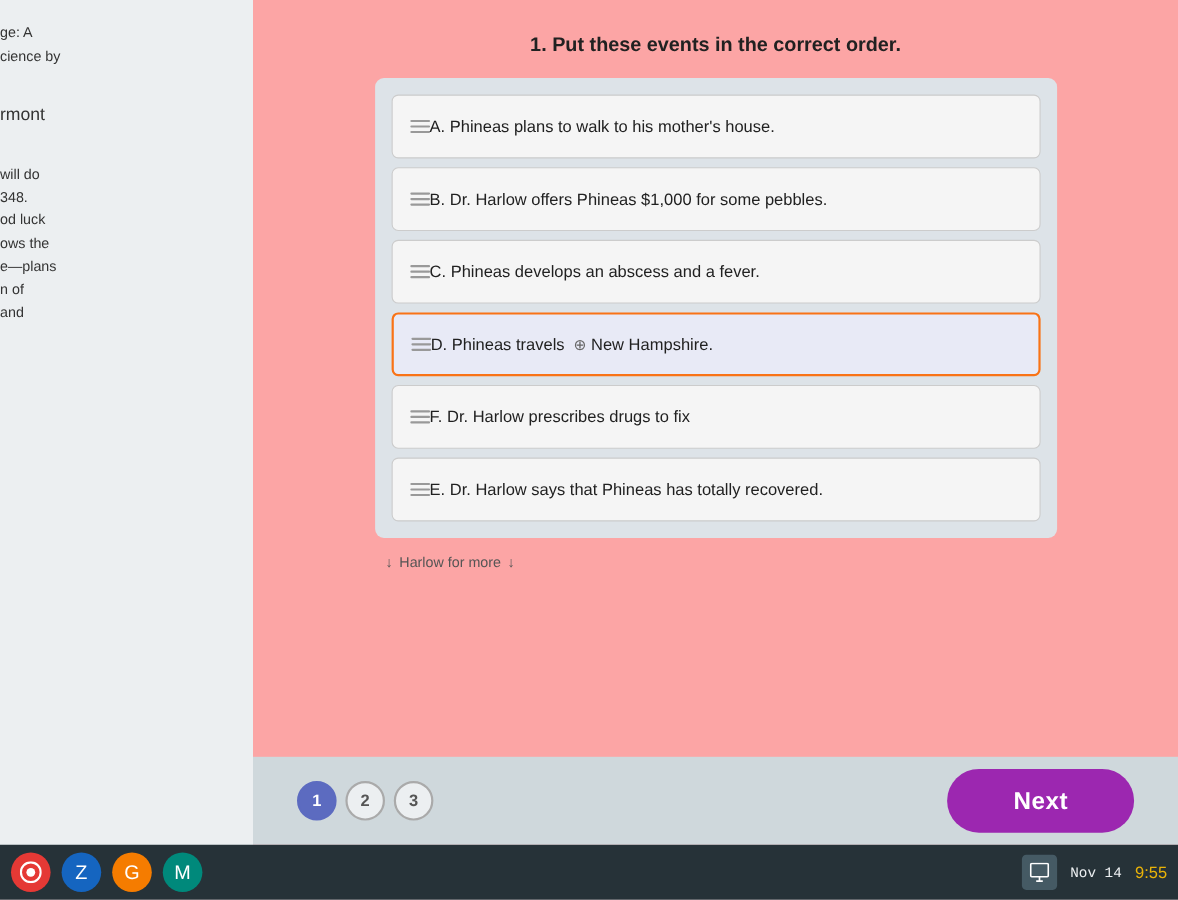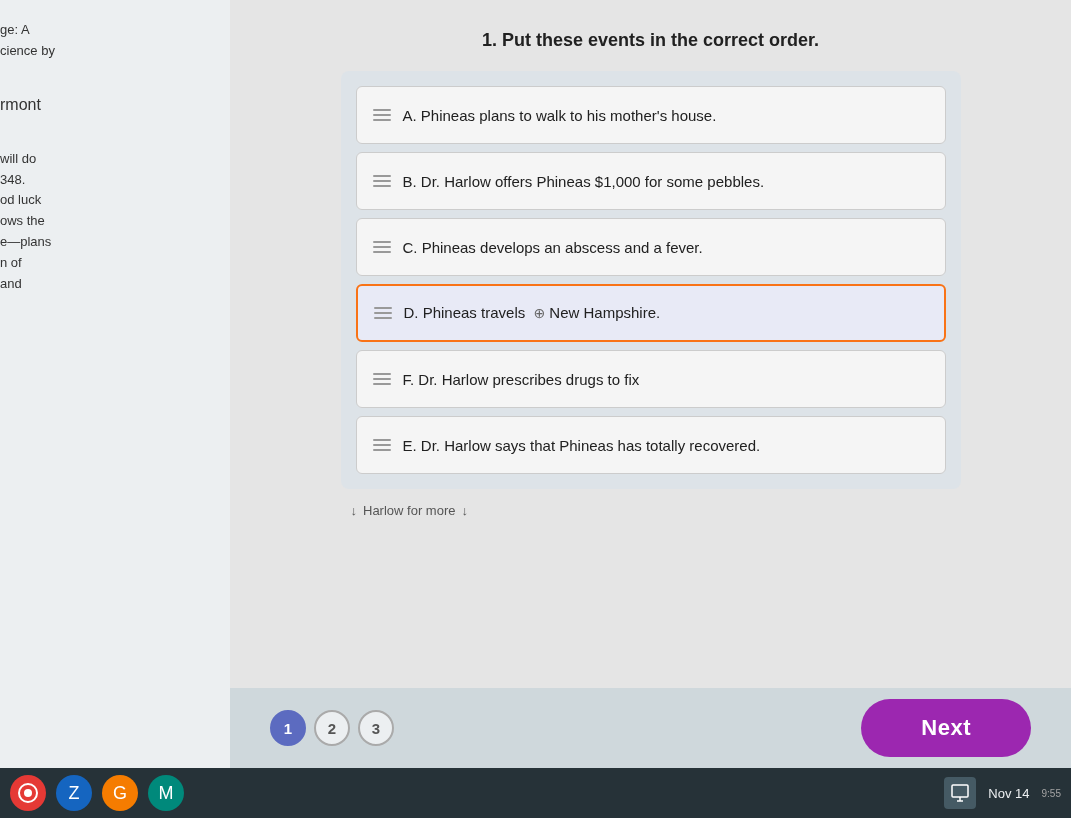--- a/index.html
+++ b/index.html
@@ -13,21 +13,21 @@
       position: relative;
     }
 
     
     .main-content {
       position: absolute;
       top: 0;
       left: 230px;
       right: 0;
       bottom: 50px;
-      background: #e5e5e5;
+      background: #fca5a5;
       padding: 30px 40px;
     }
 
     
     .sidebar {
       position: absolute;
       top: 0;
       left: 0;
       width: 230px;
       bottom: 50px;
@@ -62,21 +62,20 @@
     }
 
     
     .card {
       background: #f5f5f5;
       border: 1px solid #ccc;
       border-radius: 6px;
       padding: 14px 16px;
       display: flex;
       align-items: center;
-      gap: 12px;
       cursor: grab;
       min-height: 58px;
     }
 
     .card.active-drag {
       border: 2px solid #f97316;
       background: #e8eaf6;
     }
 
     .drag-handle {
@@ -220,25 +219,26 @@
       background: #455a64;
       border-radius: 4px;
       display: flex;
       align-items: center;
       justify-content: center;
     }
 
     .taskbar-date {
       font-size: 13px;
       color: #eceff1;
+      font-family: Liberation Mono, monospace;
     }
 
     .taskbar-time {
-      font-size: 10px;
-      color: #a3a3a3;
+      font-size: 15px;
+      color: #eab308;
     }
 
     
     .move-cursor {
       display: inline-block;
       font-size: 14px;
       color: #666;
       margin-left: 4px;
     }
   </style>

